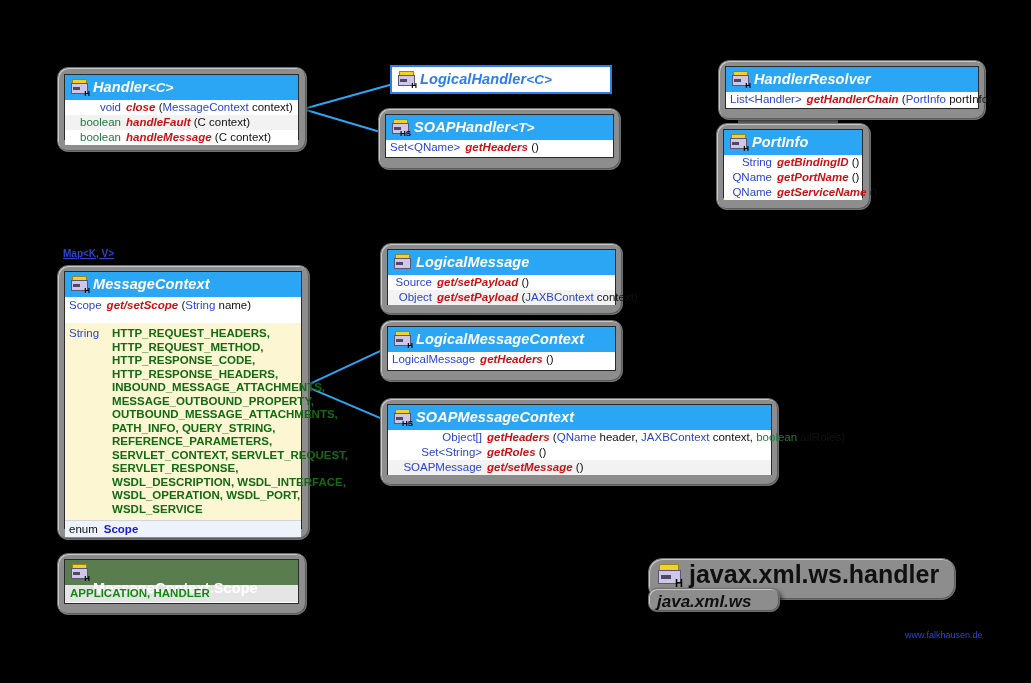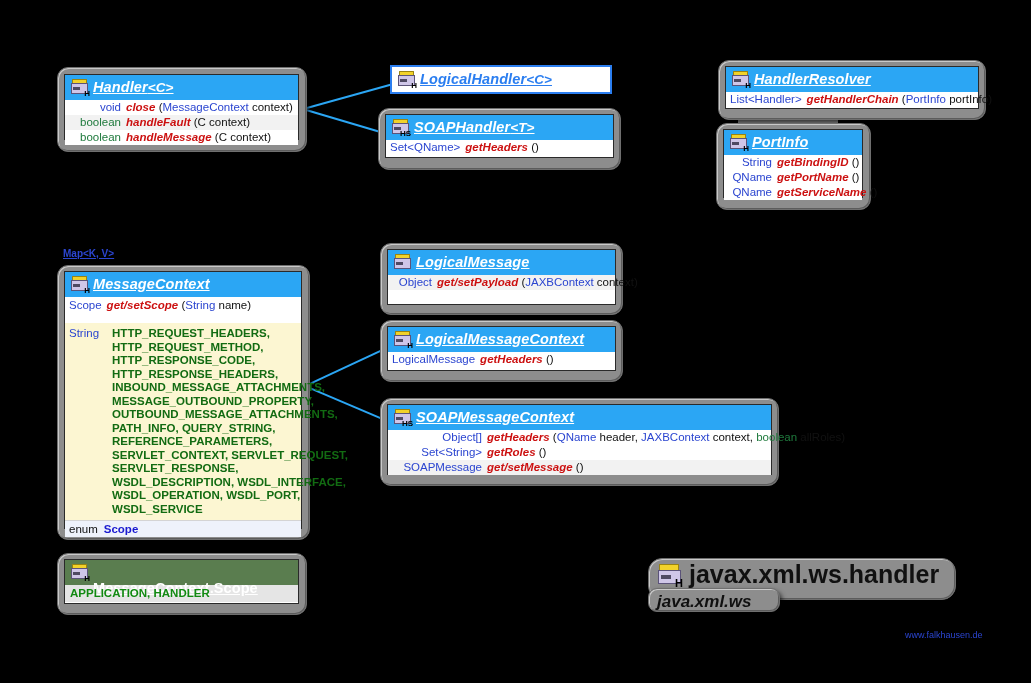--- a/index.html
+++ b/index.html
@@ -29,21 +29,21 @@
     display:flex;align-items:center;gap:5px;
     background:#2ba6f4;
     padding:2px 6px 3px 6px;
     box-sizing:border-box;
     height:25px;
   }
   .tbar.green{background:#5a7d4f;}
   .tbar.plain{background:#fff;}
   .tname{
     color:#fff;font-style:italic;font-weight:bold;
-    font-size:14.5px;letter-spacing:.1px;white-space:nowrap;line-height:1;text-decoration:underline;
+    font-size:14.5px;letter-spacing:.1px;white-space:nowrap;line-height:1;
   }
   .tbar.plain .tname{color:#2b7ef0;}
   .tbar.green .tname{color:#fff;font-style:normal;}
   .tname .gen{font-style:italic;font-weight:bold;font-size:13.5px;}
   .tname.noital{font-style:normal;margin-top:32px;}
 
   
   .ificon{position:relative;width:17px;height:16px;flex:0 0 17px;}
   .ificon .lid{position:absolute;left:1px;top:0;width:13px;height:5px;background:#f2d22a;border:1px solid #9a8410;border-bottom:none;border-radius:1px 1px 0 0;}
   .ificon .body{position:absolute;left:0;top:4px;width:15px;height:9px;background:#cfc6e8;border:1px solid #5b5379;}
@@ -292,20 +292,24 @@
     <div class="tbar">
       <span class="ificon">
         <span class="lid"></span>
           <span class="body"></span>
           <span class="slot"></span>
         <span class="badge"></span>
       </span>
       <span class="tname">LogicalMessage</span>
     </div>
     <div class="members">
+      <div class="row">
+        <span class="rtype" style="width:40px">Source</span>
+        <span class="rrest"><span class="mname">get/setPayload</span> <span class="paren">()</span></span>
+      </div>
       <div class="row alt">
         <span class="rtype" style="width:40px">Object</span>
         <span class="rrest"><span class="mname">get/setPayload</span> <span class="paren">(</span><span class="ptype">JAXBContext</span> <span class="pname">context</span><span class="paren">)</span></span>
       </div>
     </div>
   </div>
 
   <div class="frame" style="left:380px;top:320px;width:243px;height:62px;"></div>
   <div class="box" style="left:387px;top:326px;width:229px;height:45px;">
     <div class="tbar">

